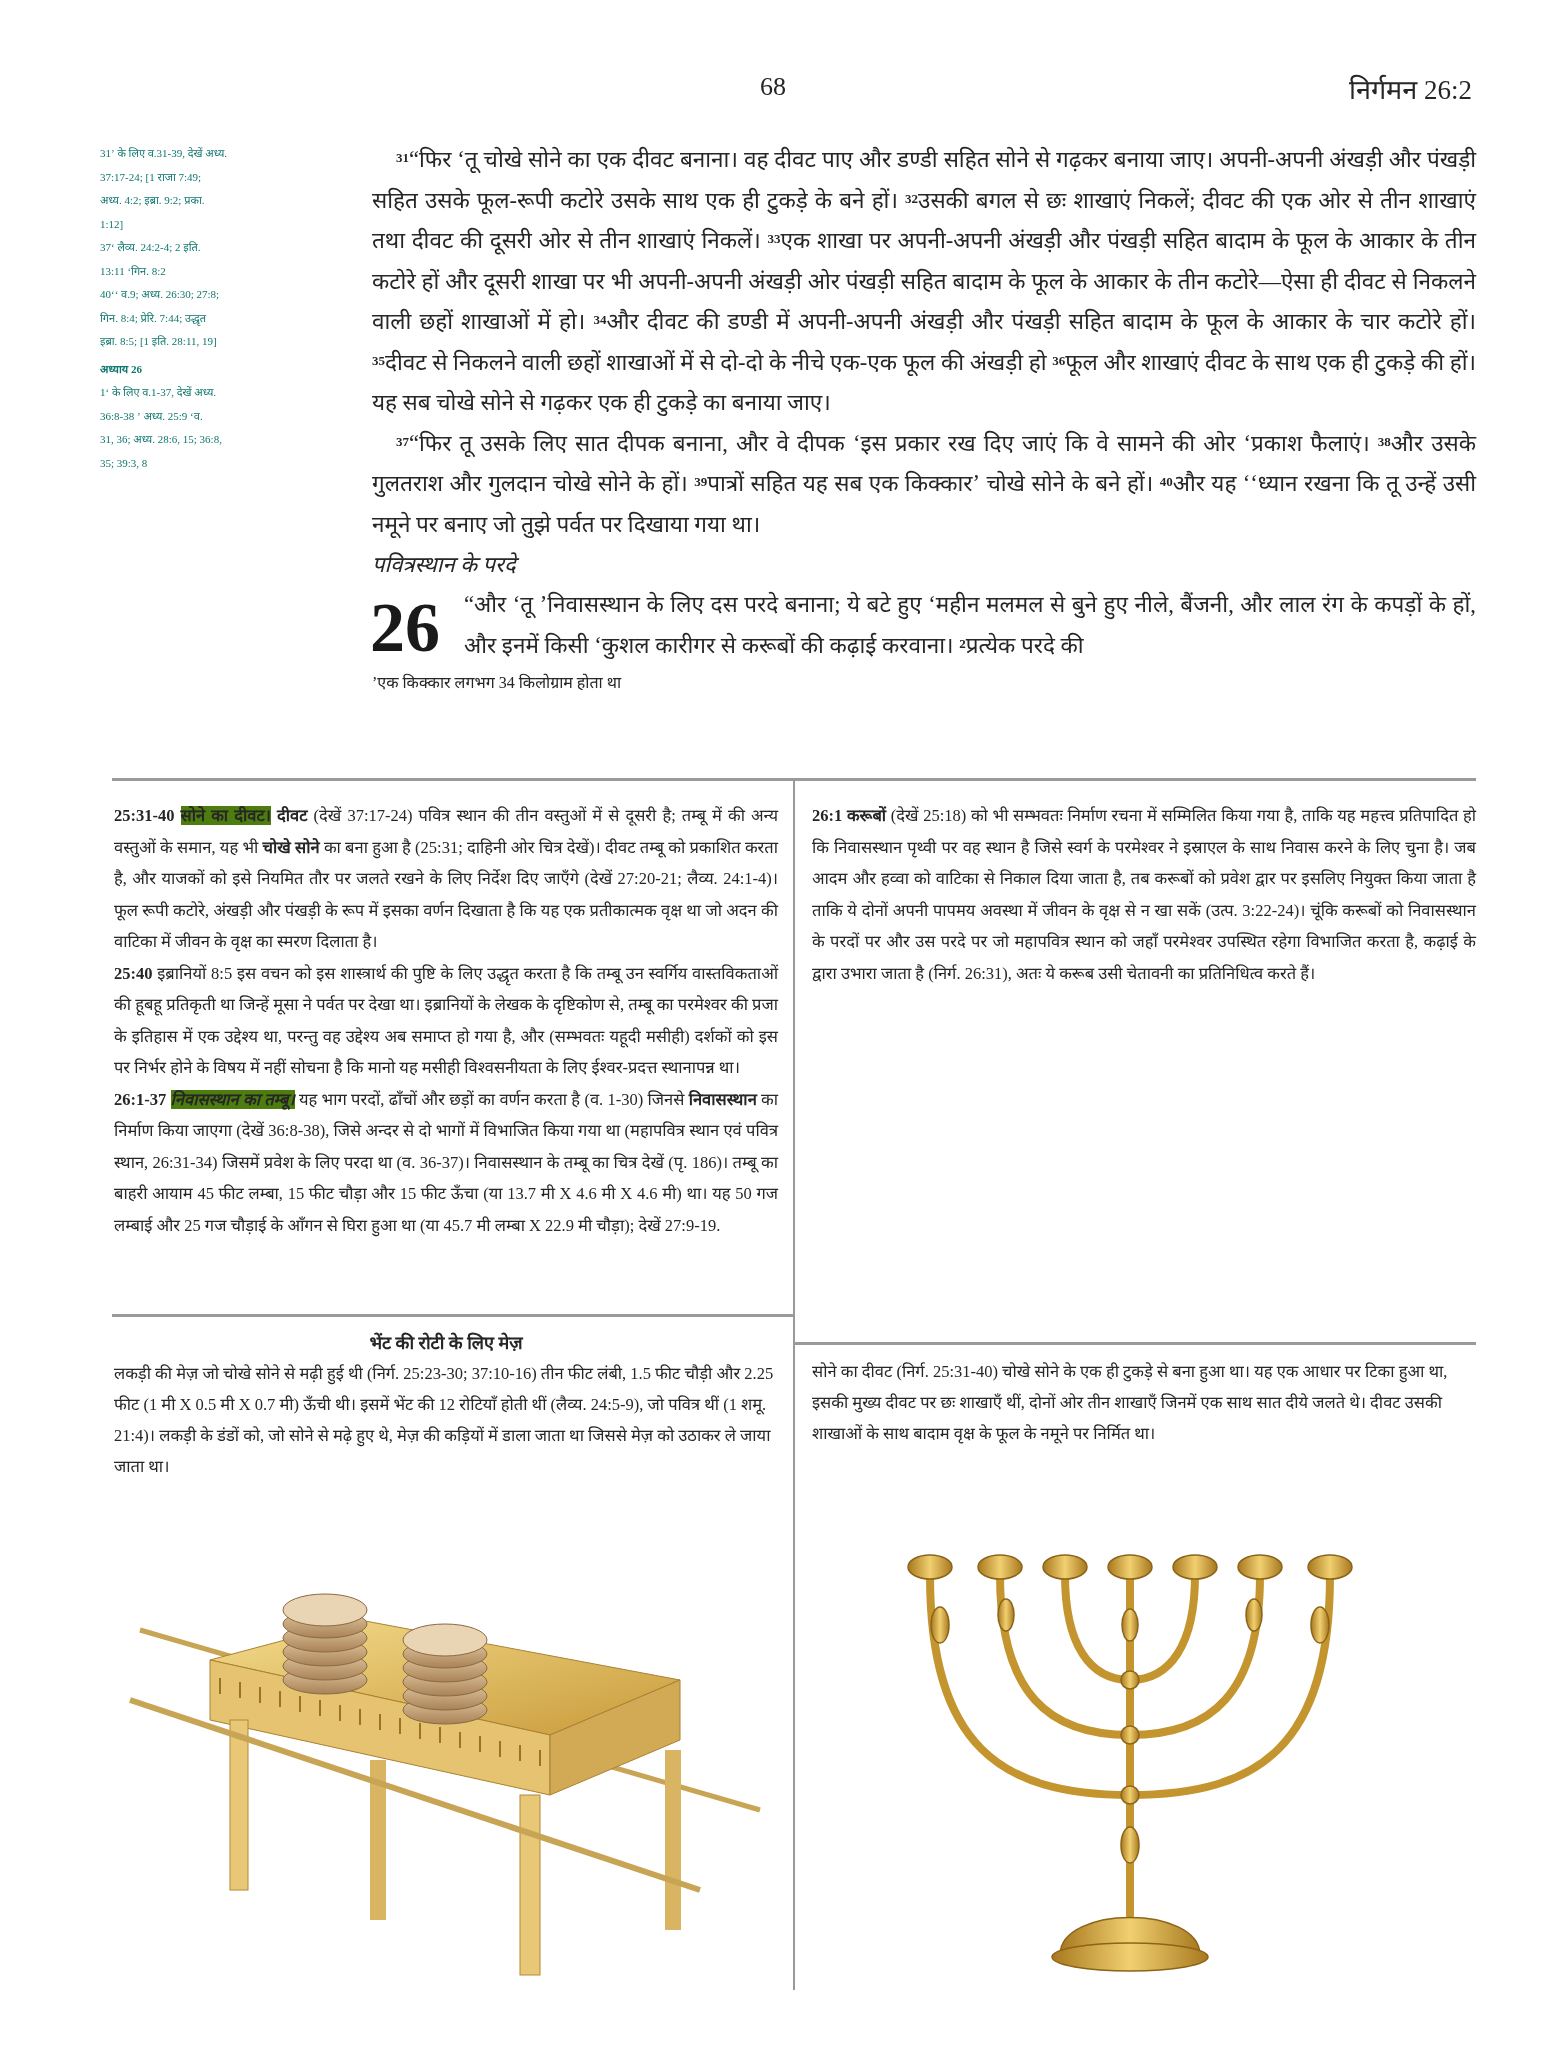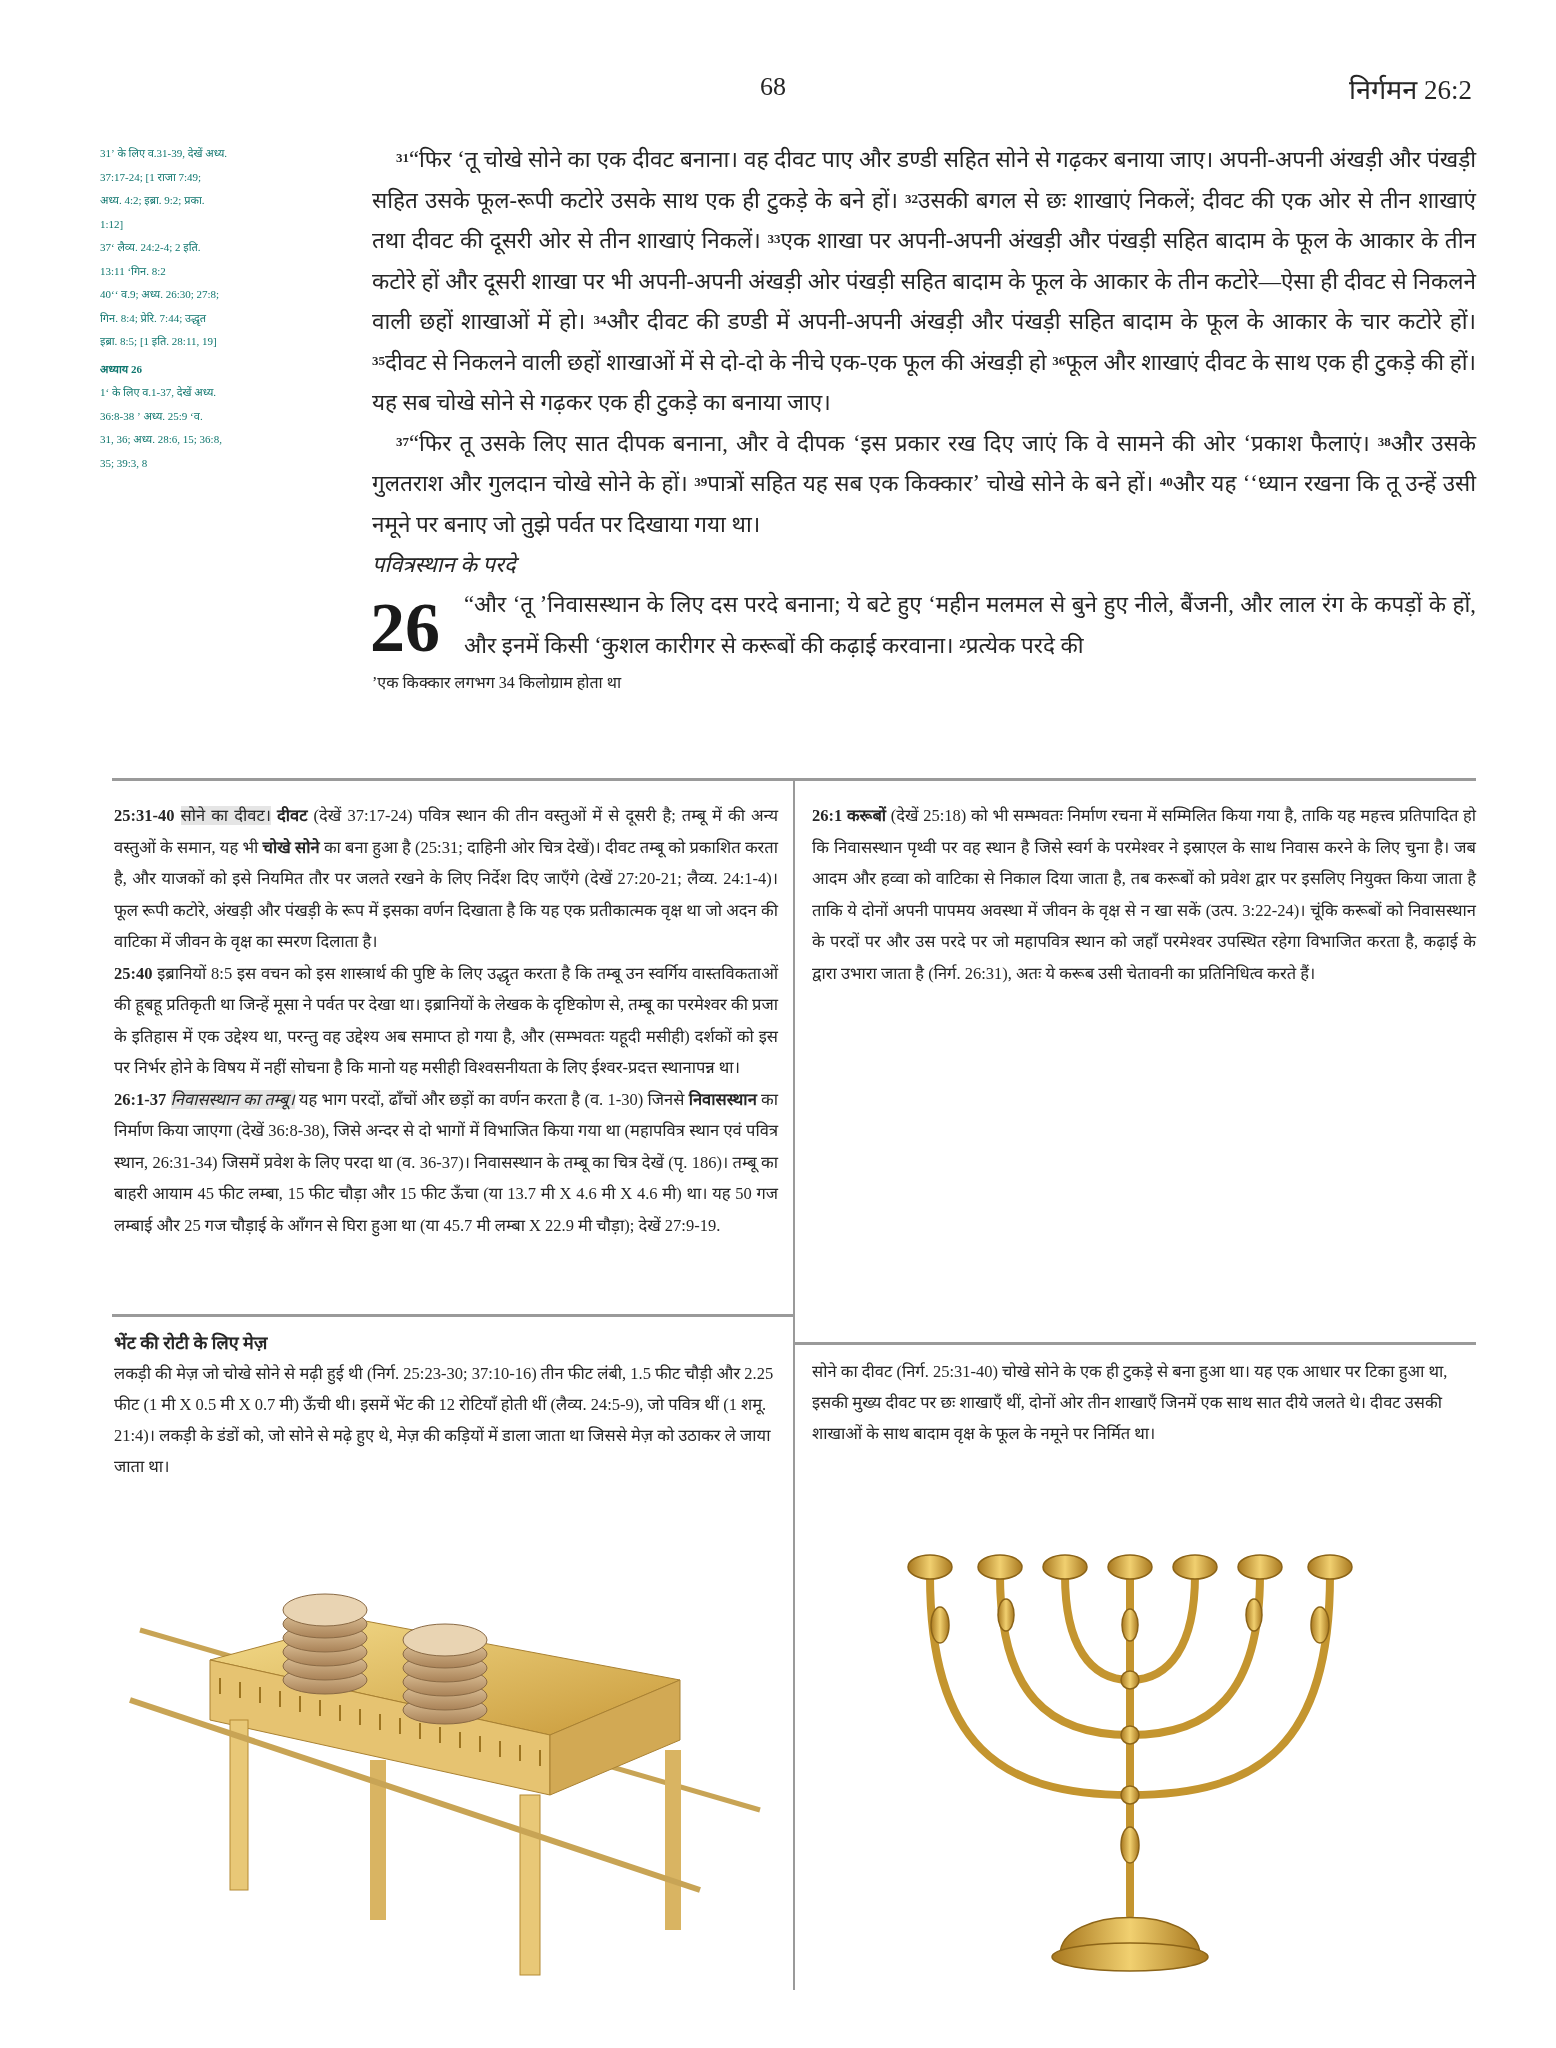--- a/index.html
+++ b/index.html
@@ -25,25 +25,25 @@
 
   .rule { background: #9a9a9a; }
   .rule-top { left: 112px; top: 778px; width: 1364px; height: 3px; }
   .vrule { left: 793px; top: 778px; width: 2px; height: 1212px; }
   .rule-left { left: 112px; top: 1314px; width: 681px; height: 3px; }
   .rule-right { left: 795px; top: 1342px; width: 681px; height: 3px; }
 
   .study { font-size: 16.5px; line-height: 31.5px; text-align: justify; font-family: "Liberation Serif", serif; }
   .study p { margin: 0; }
   .study .ref { font-weight: bold; }
-  .study .hl { background: #e5e5e5; }
+  .study .hl { background: #4d7c0f; font-weight: bold; }
   .study-left { left: 114px; top: 800px; width: 664px; }
   .study-right { left: 812px; top: 800px; width: 664px; }
 
-  .box-title { font-weight: bold; font-size: 18px; line-height: 30px; }
+  .box-title { font-weight: bold; font-size: 18px; line-height: 30px; text-align: center; }
   .box { font-size: 16.5px; line-height: 31px; font-family: "Liberation Serif", serif; }
   .box p { margin: 0; }
   .box-left { left: 114px; top: 1328px; width: 664px; }
   .box-right { left: 812px; top: 1356px; width: 664px; }
 
   .illus-table { left: 120px; top: 1560px; width: 660px; height: 430px; }
   .illus-menorah { left: 880px; top: 1545px; width: 500px; height: 445px; }
 </style>
 </head>
 <body>

